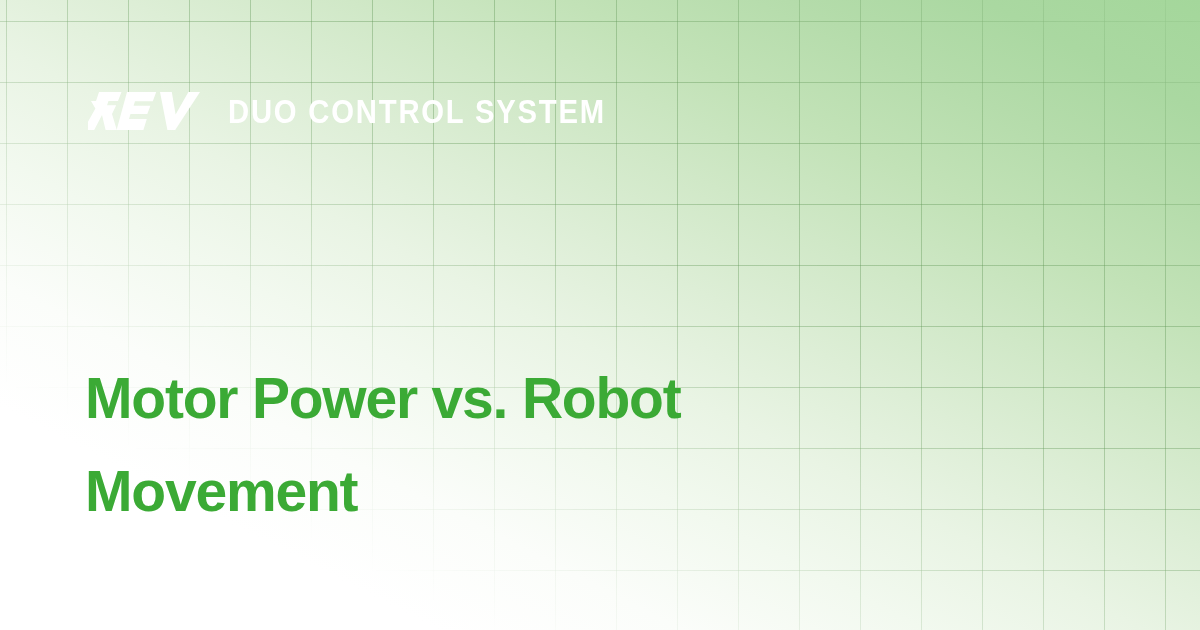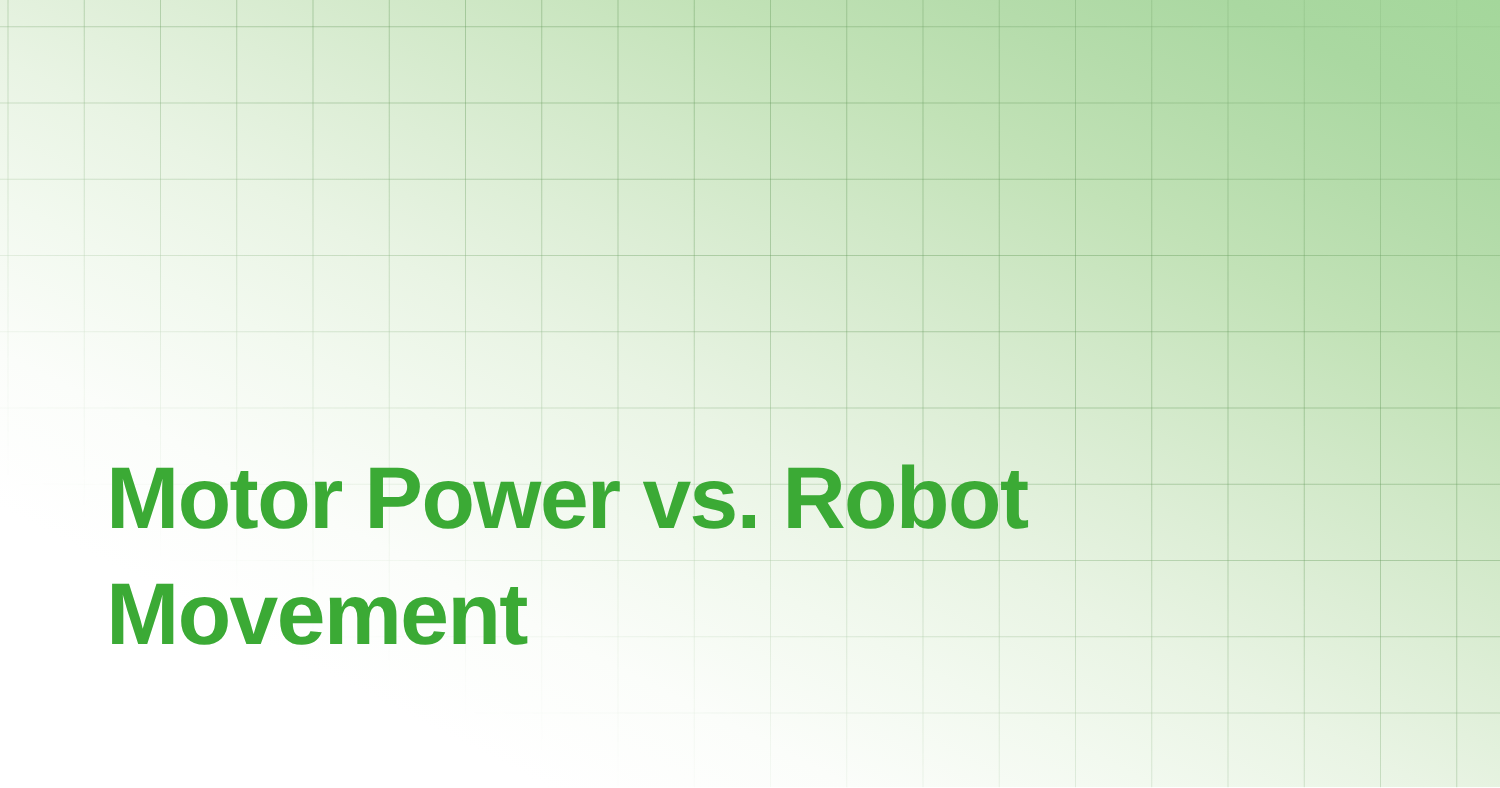--- a/index.html
+++ b/index.html
@@ -98,32 +98,52 @@
   }
 
   
   .headline {
     position:absolute;
     left:85px;
     top:352px;
     width:1010px;
     color:#3BAA35;
     font-family:"Liberation Sans", sans-serif;
-    font-size:70px;
+    font-size:57px;
     font-weight:700;
     line-height:93px;
     letter-spacing:-1.2px;
     white-space:pre-line;
   }
 </style>
 </head>
 <body>
 
 <div id="card">
 
   <div class="bg-gradient"></div>
   <div class="bg-grid"></div>
 
+  <div class="brand-row">
+
+    <svg class="rev-logo" viewBox="0 0 112 38" aria-hidden="true">
+
+      <g fill="#ffffff">
+
+        <path d="M11.0 0 H33.5 L30.0 9.0 H20.5 L19.0 13.3 H28.2 L24.0 22.0 L28.8 38 H17.6
+                 L14.0 23.0 L6.2 38 H-4.6 L7.4 16.4 L3.0 9.0 H8.0 Z"></path>
+
+        <path d="M38.5 0 H68.0 L64.6 9.0 H45.6 L44.2 13.6 H61.8 L58.7 21.8 H41.1 L39.6 26.8
+                 H58.6 L55.2 38 H25.9 L30.0 27.5 H33.1 L38.5 0 Z" opacity="0"></path>
+        <path d="M39.0 0 H68.2 L64.8 9.2 H47.0 L45.6 13.8 H62.4 L59.3 22.0 H42.5 L41.0 27.0
+                 H58.8 L55.4 38 H28.6 Z"></path>
+
+        <path d="M72.0 0 H83.8 L87.6 22.4 L100.4 0 H112 L87.2 38 H79.4 L72.0 0 Z"></path>
+      </g>
+    </svg>
+
+    <div class="brand-title">DUO CONTROL SYSTEM</div>
+  </div>
 
   <h1 class="headline">Motor Power vs. Robot
 Movement</h1>
 
 </div>
 
 </body></html>

